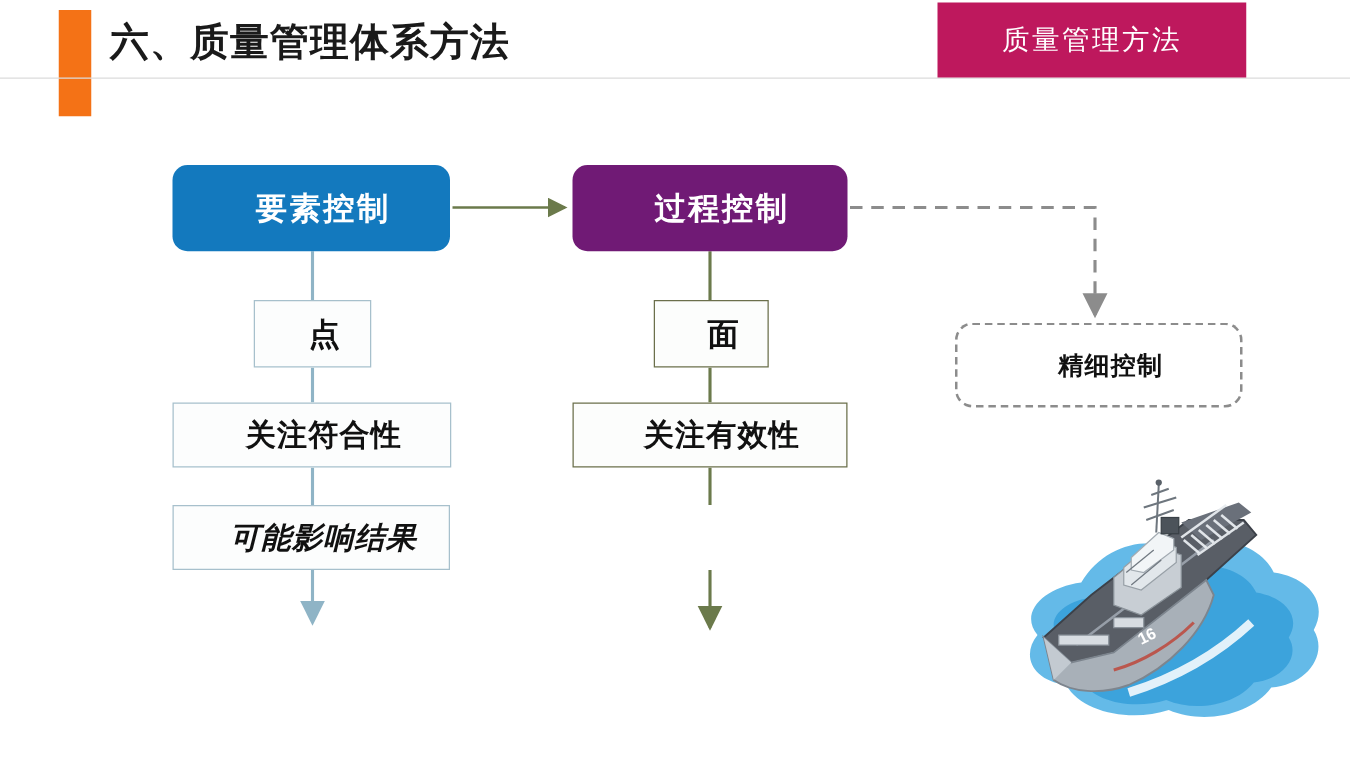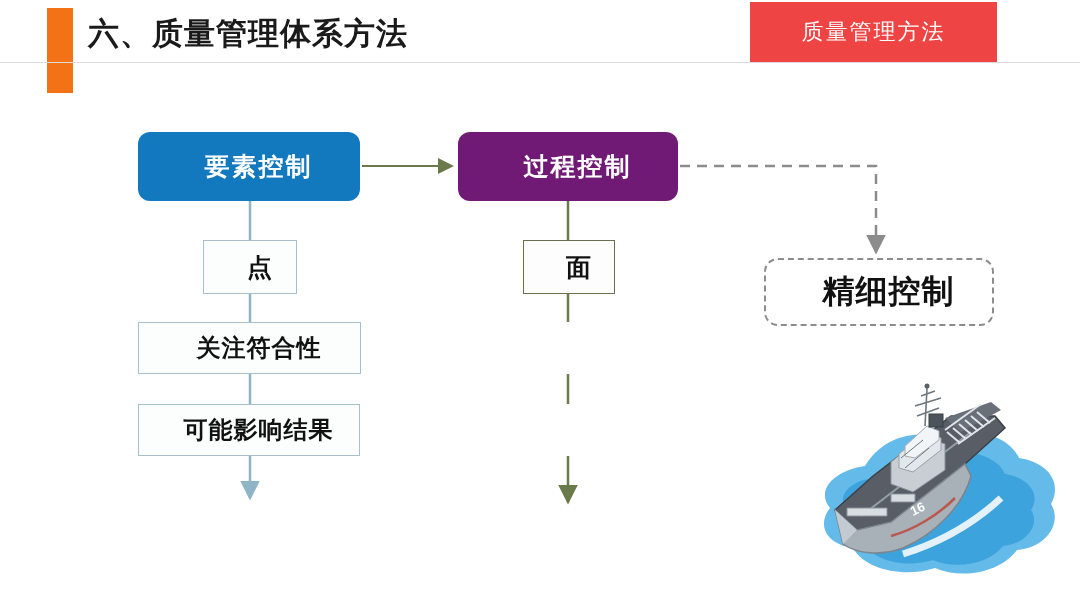--- a/index.html
+++ b/index.html
@@ -46,21 +46,21 @@
     width: 1080px;
     height: 1px;
     background: #dcdcdc;
   }
   .corner-badge {
     position: absolute;
     left: 750px;
     top: 2px;
     width: 247px;
     height: 60px;
-    background: #ef4444;
+    background: #be185d;
     display: flex;
     align-items: center;
     justify-content: center;
   }
   .corner-badge span {
     color: #ffffff;
     font-size: 22px;
     letter-spacing: 2px;
     font-weight: normal;
   }
@@ -111,33 +111,33 @@
     background: #FCFDFC;
     border: 1px solid #6B6F4B;
     color: #111111;
     font-weight: bold;
   }
 
   .n-point  { left: 203px; top: 240px; width: 94px;  height: 54px; font-size: 25px; }
   .n-plane  { left: 523px; top: 240px; width: 92px;  height: 54px; font-size: 25px; }
   .n-conf   { left: 138px; top: 322px; width: 223px; height: 52px; font-size: 24px; letter-spacing: 1px; }
   .n-eff    { left: 458px; top: 322px; width: 220px; height: 52px; font-size: 24px; letter-spacing: 1px; }
-  .n-maybe  { left: 138px; top: 404px; width: 222px; height: 52px; font-size: 24px; letter-spacing: 1px; }
+  .n-maybe  { left: 138px; top: 404px; width: 222px; height: 52px; font-size: 24px; letter-spacing: 1px; font-style: italic; }
   .n-must   { left: 458px; top: 404px; width: 220px; height: 52px; font-size: 24px; letter-spacing: 1px; }
 
   .node-dashed {
     left: 764px;
     top: 258px;
     width: 230px;
     height: 68px;
     border: 2px dashed #8C8C8C;
     border-radius: 14px;
     background: #ffffff;
     color: #111111;
-    font-size: 32px;
+    font-size: 20px;
     font-weight: bold;
     letter-spacing: 1px;
   }
 
   
   #wires {
     position: absolute;
     left: 0;
     top: 0;
     width: 1080px;
@@ -208,20 +208,23 @@
   <div class="node node-box-blue n-conf">
     <span>关注符合性</span>
   </div>
   <div class="node node-box-blue n-maybe">
     <span>可能影响结果</span>
   </div>
 
   <div class="node node-box-olive n-plane">
     <span>面</span>
   </div>
+  <div class="node node-box-olive n-eff">
+    <span>关注有效性</span>
+  </div>
 
   <div class="node node-dashed">
     <span>精细控制</span>
   </div>
 
   <svg id="carrier" viewBox="0 0 285 240">
 
     <g>
       <path d="M35,150 C20,132 40,112 70,108 C88,78 122,70 150,82 C178,66 214,78 224,100
                C252,104 268,124 256,146 C268,166 250,190 222,192 C206,214 168,222 140,210

